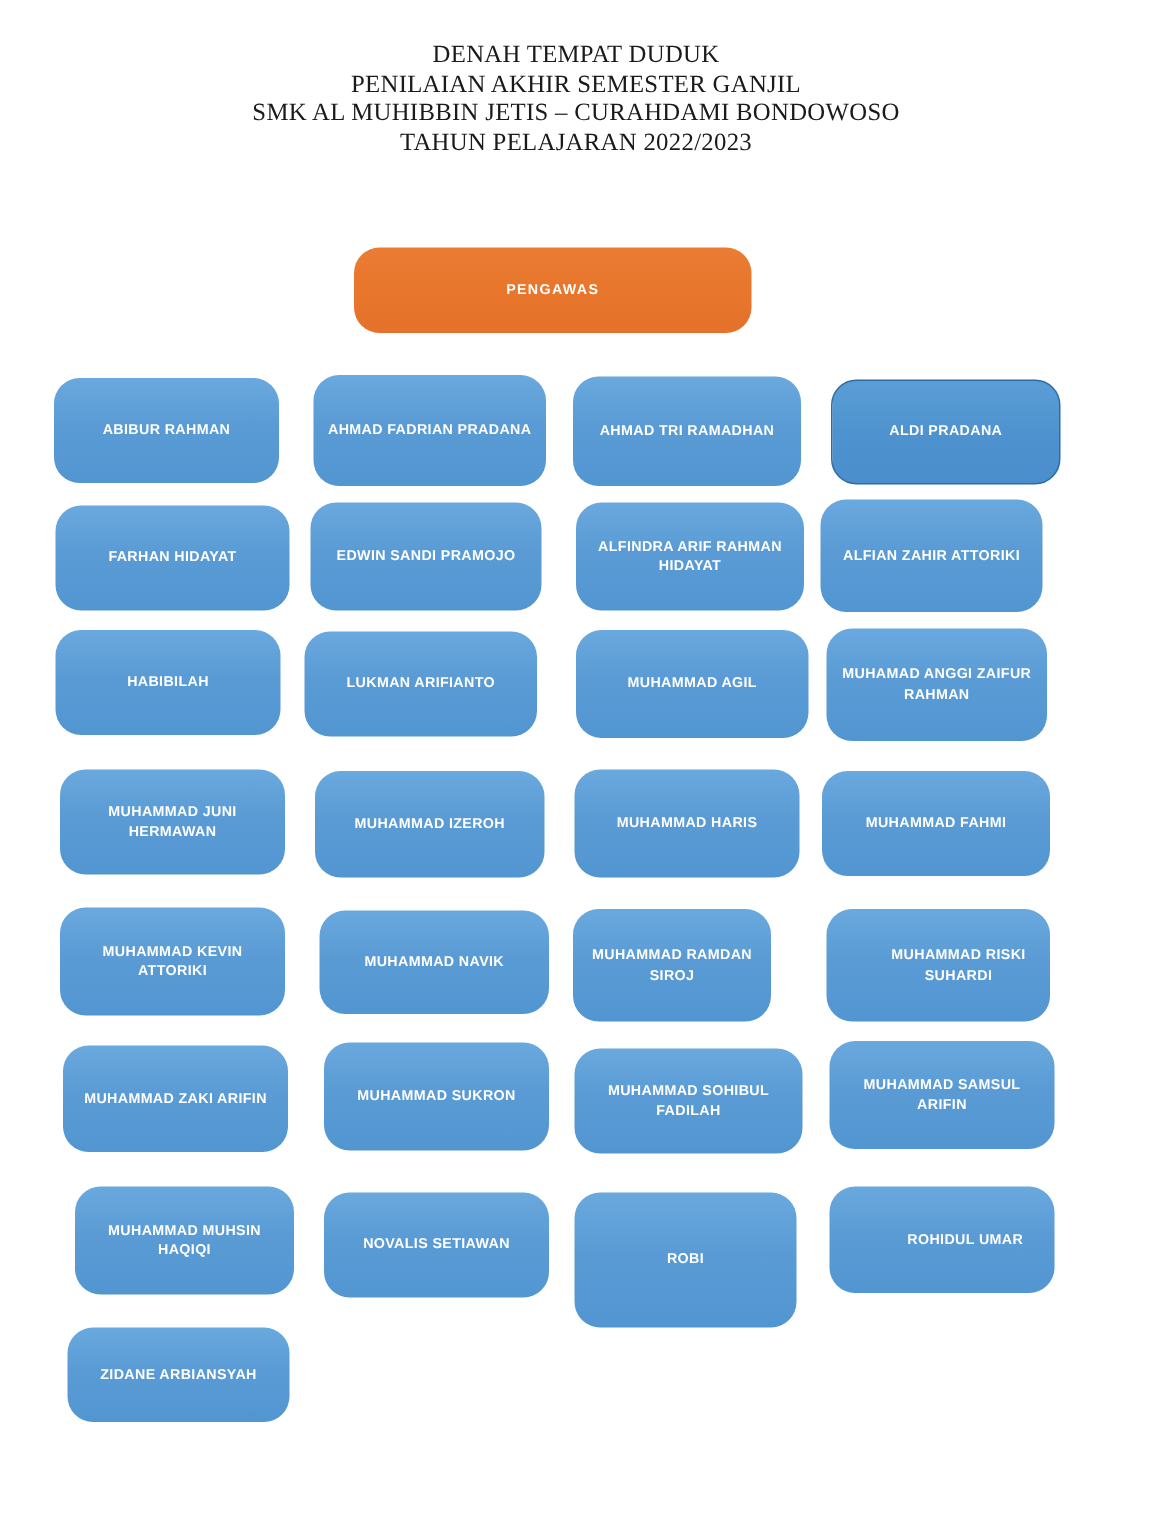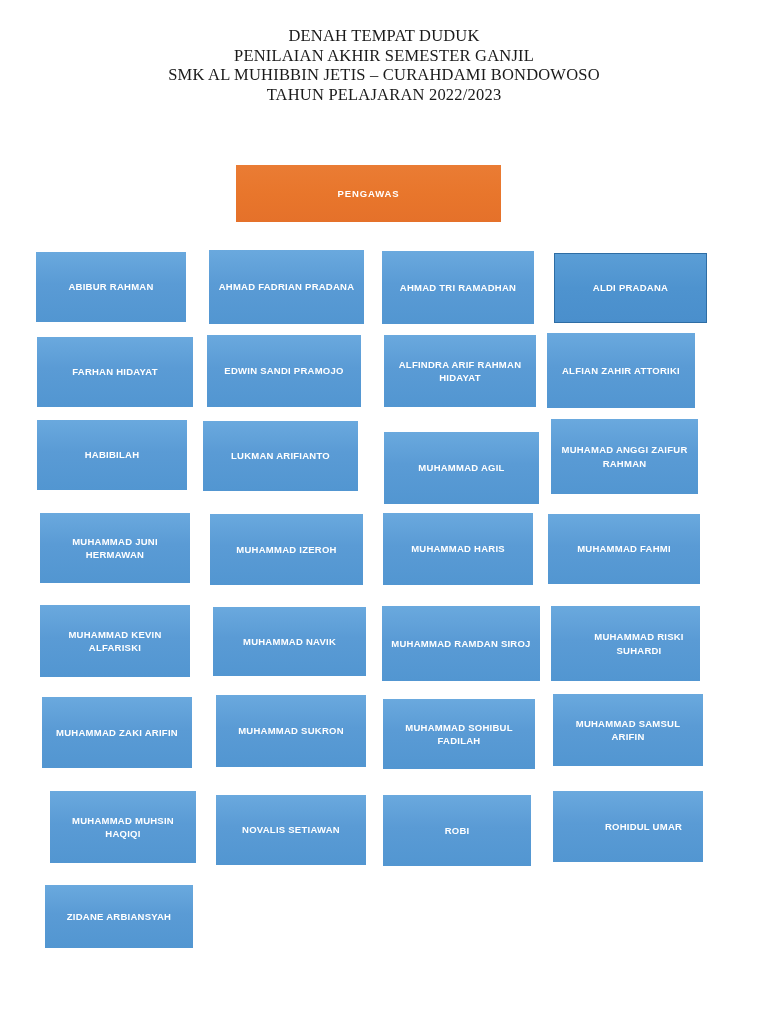--- a/index.html
+++ b/index.html
@@ -55,20 +55,21 @@
     justify-content: center;
     text-align: center;
     color: #ffffff;
     font-family: "Liberation Sans", sans-serif;
     font-weight: bold;
     font-size: 9.5px;
     line-height: 13.5px;
     letter-spacing: 0.25px;
     padding: 2px 5px;
     background: linear-gradient(to bottom, #6aa9de 0%, #5a9bd5 45%, #5296d1 100%);
+    border-radius: 17px;
   }
 
   .seat-box.supervisor {
     background: linear-gradient(to bottom, #ea7c34 0%, #e8762c 50%, #e5712a 100%);
     font-size: 9.5px;
     letter-spacing: 0.9px;
   }
 
   .seat-box.selected {
     background: linear-gradient(to bottom, #5b9ed6 0%, #4e93cf 50%, #4a8fcc 100%);
@@ -117,45 +118,45 @@
     </div>
     <div class="seat-box" style="left: 547px; top: 333px; width: 148px; height: 75px;">
       <span class="seat-label">ALFIAN ZAHIR ATTORIKI</span>
     </div>
     <div class="seat-box" style="left: 37px; top: 420px; width: 150px; height: 70px;">
       <span class="seat-label">HABIBILAH</span>
     </div>
     <div class="seat-box" style="left: 203px; top: 421px; width: 155px; height: 70px;">
       <span class="seat-label">LUKMAN ARIFIANTO</span>
     </div>
-    <div class="seat-box" style="left: 384px; top: 432px; width: 155px; height: 72px;">
+    <div class="seat-box" style="left: 384px; top: 420px; width: 155px; height: 72px;">
       <span class="seat-label">MUHAMMAD AGIL</span>
     </div>
     <div class="seat-box" style="left: 551px; top: 419px; width: 147px; height: 75px;">
       <span class="seat-label">MUHAMAD ANGGI ZAIFUR RAHMAN</span>
     </div>
     <div class="seat-box" style="left: 40px; top: 513px; width: 150px; height: 70px;">
       <span class="seat-label">MUHAMMAD JUNI HERMAWAN</span>
     </div>
     <div class="seat-box" style="left: 210px; top: 514px; width: 153px; height: 71px;">
       <span class="seat-label">MUHAMMAD IZEROH</span>
     </div>
     <div class="seat-box" style="left: 383px; top: 513px; width: 150px; height: 72px;">
       <span class="seat-label">MUHAMMAD HARIS</span>
     </div>
     <div class="seat-box" style="left: 548px; top: 514px; width: 152px; height: 70px;">
       <span class="seat-label">MUHAMMAD FAHMI</span>
     </div>
     <div class="seat-box" style="left: 40px; top: 605px; width: 150px; height: 72px;">
-      <span class="seat-label">MUHAMMAD KEVIN ALFARISKI</span>
+      <span class="seat-label">MUHAMMAD KEVIN ATTORIKI</span>
     </div>
     <div class="seat-box" style="left: 213px; top: 607px; width: 153px; height: 69px; justify-content: center;">
       <span class="seat-label">MUHAMMAD NAVIK</span>
     </div>
-    <div class="seat-box" style="left: 382px; top: 606px; width: 158px; height: 75px; align-items: center;">
+    <div class="seat-box" style="left: 382px; top: 606px; width: 132px; height: 75px; align-items: center;">
       <span class="seat-label">MUHAMMAD RAMDAN SIROJ</span>
     </div>
     <div class="seat-box" style="left: 551px; top: 606px; width: 149px; height: 75px; padding-left: 32px;">
       <span class="seat-label">MUHAMMAD RISKI SUHARDI</span>
     </div>
     <div class="seat-box" style="left: 42px; top: 697px; width: 150px; height: 71px;">
       <span class="seat-label">MUHAMMAD ZAKI ARIFIN</span>
     </div>
     <div class="seat-box" style="left: 383px; top: 699px; width: 152px; height: 70px;">
       <span class="seat-label">MUHAMMAD SOHIBUL FADILAH</span>
@@ -165,21 +166,21 @@
     </div>
     <div class="seat-box" style="left: 553px; top: 694px; width: 150px; height: 72px;">
       <span class="seat-label">MUHAMMAD SAMSUL ARIFIN</span>
     </div>
     <div class="seat-box" style="left: 50px; top: 791px; width: 146px; height: 72px;">
       <span class="seat-label">MUHAMMAD MUHSIN HAQIQI</span>
     </div>
     <div class="seat-box" style="left: 216px; top: 795px; width: 150px; height: 70px;">
       <span class="seat-label">NOVALIS SETIAWAN</span>
     </div>
-    <div class="seat-box" style="left: 383px; top: 795px; width: 148px; height: 71px;">
+    <div class="seat-box" style="left: 383px; top: 795px; width: 148px; height: 90px;">
       <span class="seat-label">ROBI</span>
     </div>
     <div class="seat-box" style="left: 553px; top: 791px; width: 150px; height: 71px; padding-left: 36px;">
       <span class="seat-label">ROHIDUL UMAR</span>
     </div>
     <div class="seat-box" style="left: 45px; top: 885px; width: 148px; height: 63px;">
       <span class="seat-label">ZIDANE ARBIANSYAH</span>
     </div>
   </div>
 

